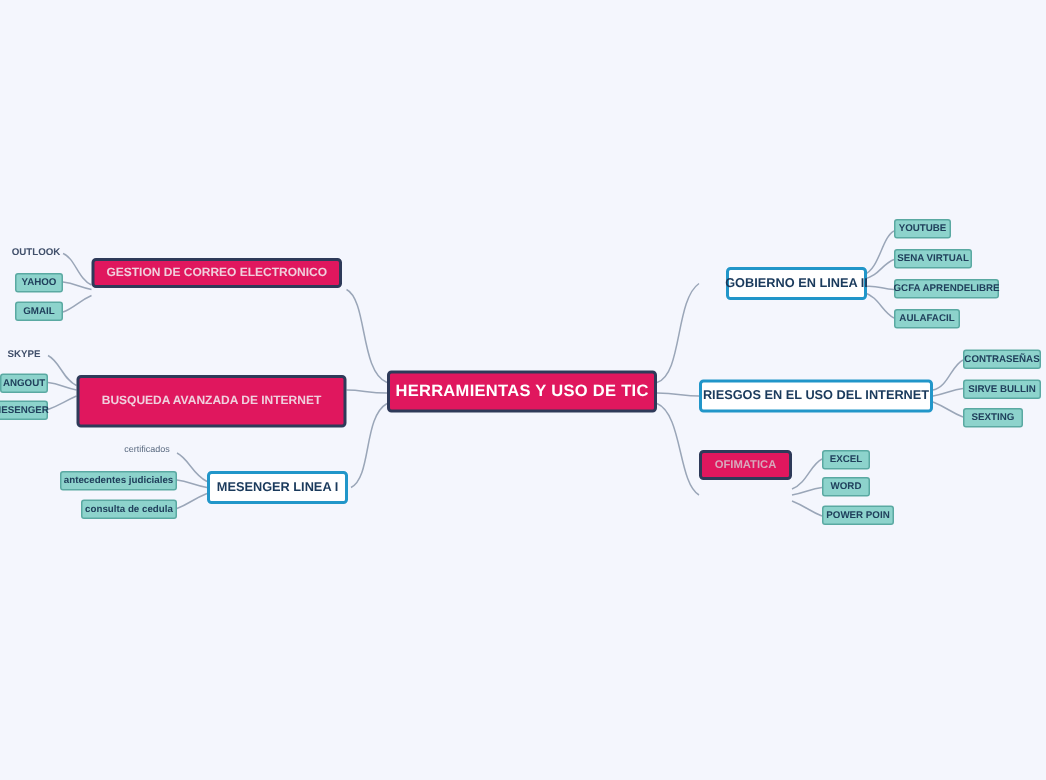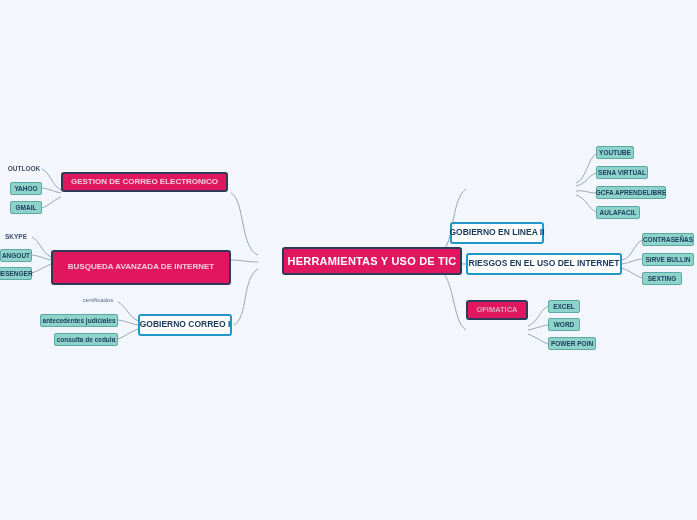--- a/index.html
+++ b/index.html
@@ -36,21 +36,20 @@
   
   .central {
     background: #e0175e;
     border: 2px solid #2e3a59;
     color: #ffffff;
     font-weight: bold;
     font-size: 11px;
     letter-spacing: 0.2px;
     border-radius: 3px;
     padding: 0 10px;
-    margin-left: 24px;
   }
   
   .l1-blue {
     background: #ffffff;
     border: 2px solid #2196c9;
     color: #1a3a5c;
     font-weight: bold;
     font-size: 8.5px;
     border-radius: 3px;
     padding: 0 6px;
@@ -137,21 +136,21 @@
       <path d="M51,264 C42,268 40,270 32,273"></path>
 
       <path d="M61,190 C52,186 50,172 42,169"></path>
       <path d="M61,193 C52,191 50,189 42,188"></path>
       <path d="M61,197 C52,201 50,205 42,208"></path>
     </g>
   </svg>
 
   <div class="node central" style="left:258px; top:247px; width:180px; height:28px;">HERRAMIENTAS Y USO DE TIC</div>
 
-  <div class="node l1-blue" style="left:450px; top:178px; width:94px; height:22px;margin-top:44px;">GOBIERNO EN LINEA II</div>
+  <div class="node l1-blue" style="left:484px; top:178px; width:94px; height:22px;">GOBIERNO EN LINEA II</div>
   <div class="node l2-teal" style="left:596px; top:146px; width:38px; height:13px;">YOUTUBE</div>
   <div class="node l2-teal" style="left:596px; top:166px; width:52px; height:13px;">SENA VIRTUAL</div>
   <div class="node l2-teal" style="left:596px; top:186px; width:70px; height:13px;">GCFA APRENDELIBRE</div>
   <div class="node l2-teal" style="left:596px; top:206px; width:44px; height:13px;">AULAFACIL</div>
 
   <div class="node l1-blue" style="left:466px; top:253px; width:156px; height:22px;">RIESGOS EN EL USO DEL INTERNET</div>
   <div class="node l2-teal" style="left:642px; top:233px; width:52px; height:13px;">CONTRASEÑAS</div>
   <div class="node l2-teal" style="left:642px; top:253px; width:52px; height:13px;">SIRVE BULLIN</div>
   <div class="node l2-teal" style="left:642px; top:272px; width:40px; height:13px;">SEXTING</div>
 
@@ -163,18 +162,18 @@
   <div class="node l1-pink" style="left:61px; top:172px; width:167px; height:20px;">GESTION DE CORREO ELECTRONICO</div>
   <div class="node l2-plain" style="left:6px; top:163px; width:36px; height:11px;">OUTLOOK</div>
   <div class="node l2-teal" style="left:10px; top:182px; width:32px; height:13px;">YAHOO</div>
   <div class="node l2-teal" style="left:10px; top:201px; width:32px; height:13px;">GMAIL</div>
 
   <div class="node l1-pink" style="left:51px; top:250px; width:180px; height:35px;">BUSQUEDA  AVANZADA DE INTERNET</div>
   <div class="node l2-plain" style="left:0px; top:231px; width:32px; height:11px;">SKYPE</div>
   <div class="node l2-teal" style="left:0px; top:249px; width:32px; height:13px;">ANGOUT</div>
   <div class="node l2-teal" style="left:-4px; top:267px; width:36px; height:13px;">MESENGER</div>
 
-  <div class="node l1-blue" style="left:138px; top:314px; width:94px; height:22px;">GOBIERNO CORREO I</div>
+  <div class="node l1-blue" style="left:138px; top:314px; width:94px; height:22px;">MESENGER LINEA I</div>
   <div class="node l2-plain-low" style="left:78px; top:295px; width:40px; height:11px;">certificados</div>
   <div class="node l2-teal" style="left:40px; top:314px; width:78px; height:13px;">antecedentes judiciales</div>
   <div class="node l2-teal" style="left:54px; top:333px; width:64px; height:13px;">consulta de cedula</div>
 
 </div>
 
 </body></html>

